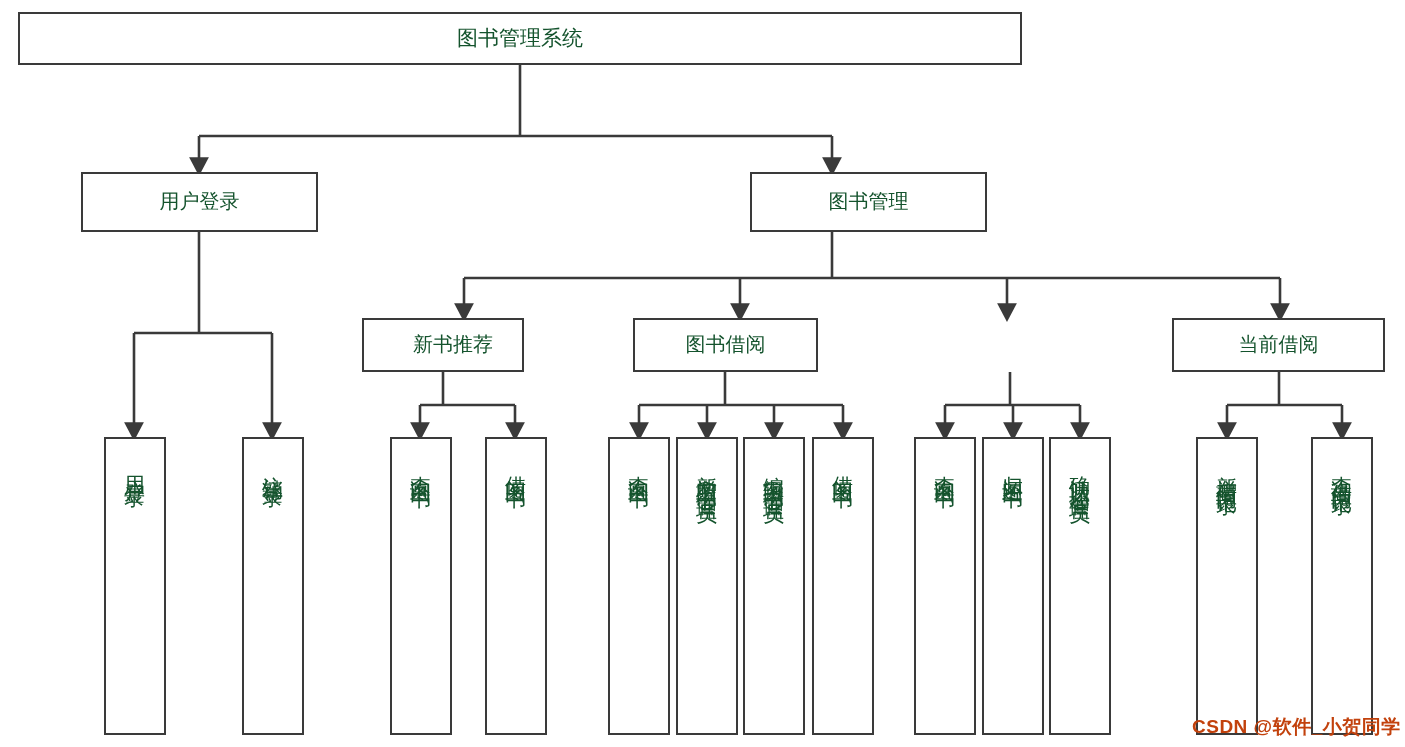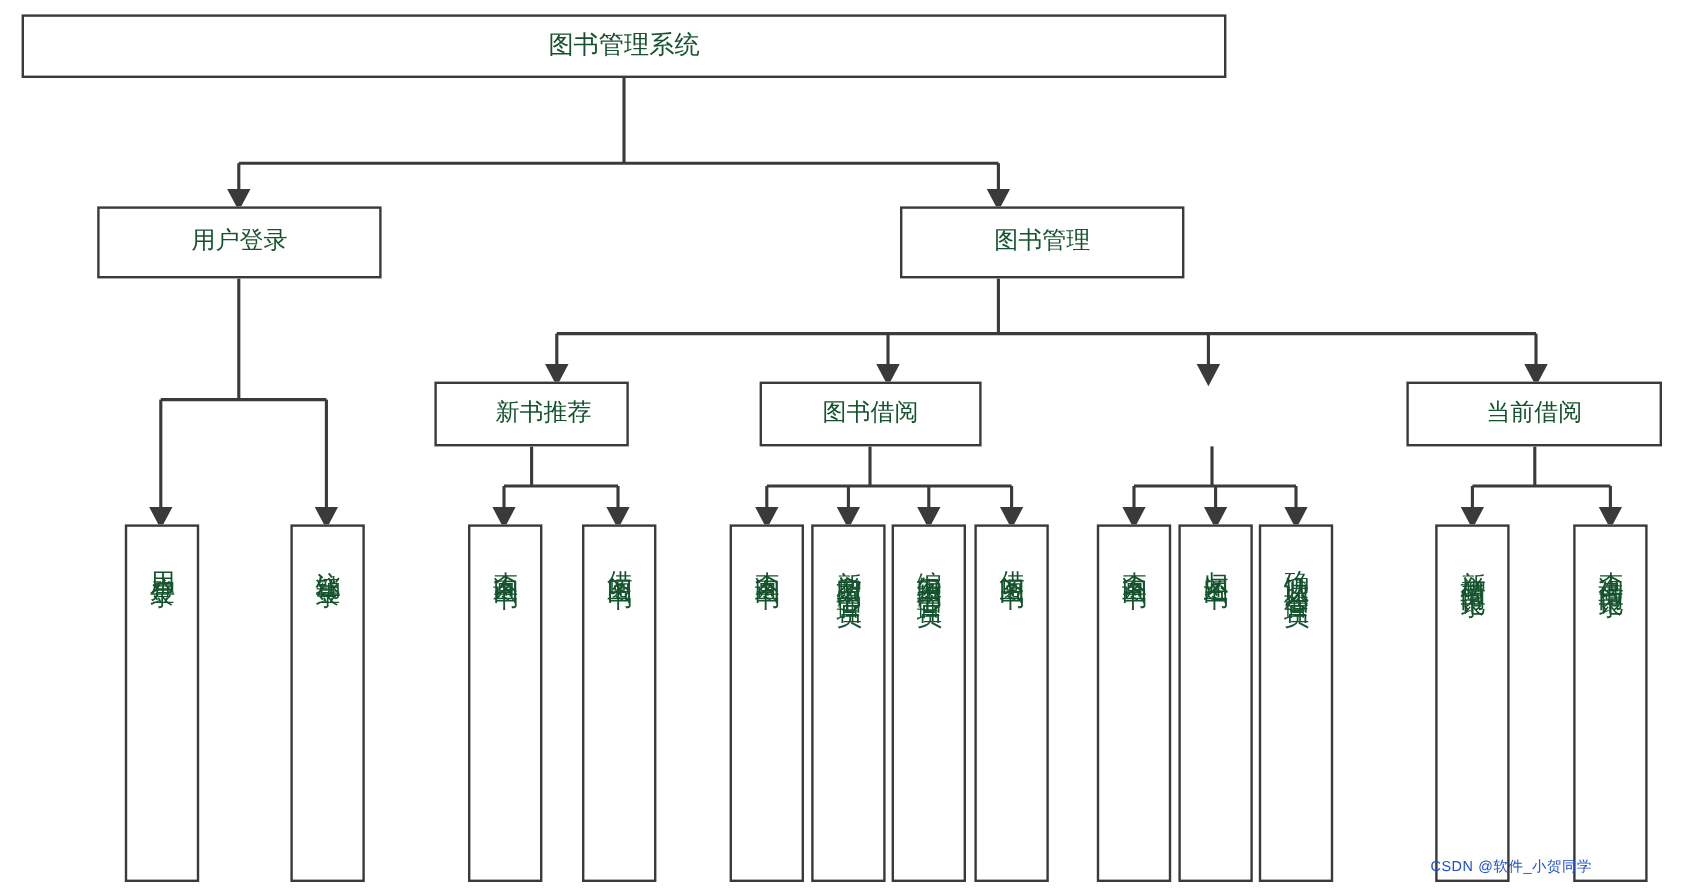--- a/index.html
+++ b/index.html
@@ -54,25 +54,26 @@
     font-size: 21px;
     writing-mode: vertical-rl;
     text-orientation: upright;
     letter-spacing: 4px;
     line-height: 1;
   }
   #watermark {
     position: absolute;
     left: 1192px;
     top: 714px;
-    font-size: 12px;
-    color: #1d4ed8;
+    font-size: 19px;
+    color: #c2410c;
     z-index: 5;
     white-space: pre;
     letter-spacing: 0.5px;
+    font-weight: bold;
   }
 </style>
 </head>
 <body>
 
 <div id="diagram-root">
 
   <svg id="edge-layer" viewBox="0 0 1405 747" width="1405" height="747" xmlns="http://www.w3.org/2000/svg">
     <defs>
       <marker id="arrowhead" markerWidth="9" markerHeight="9" refX="3.4" refY="4.2" orient="auto" markerUnits="strokeWidth">

